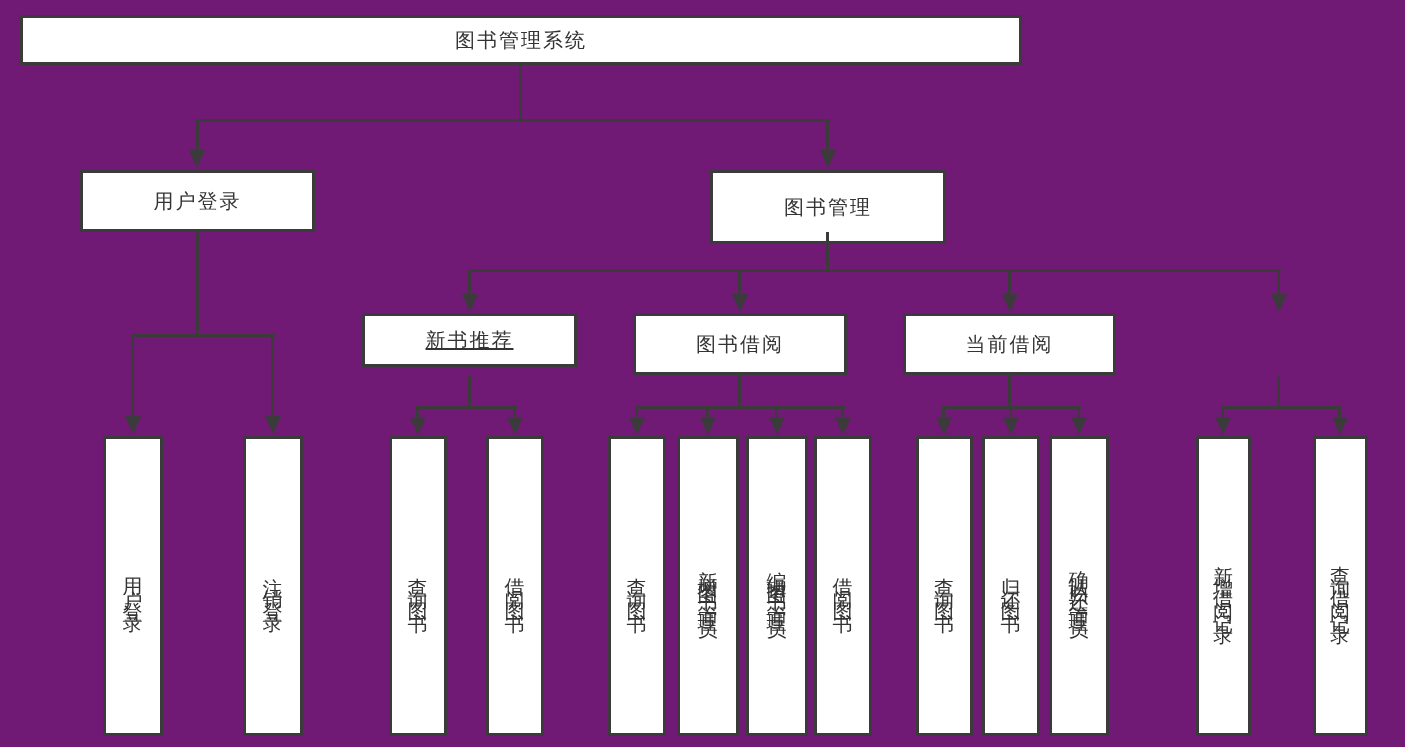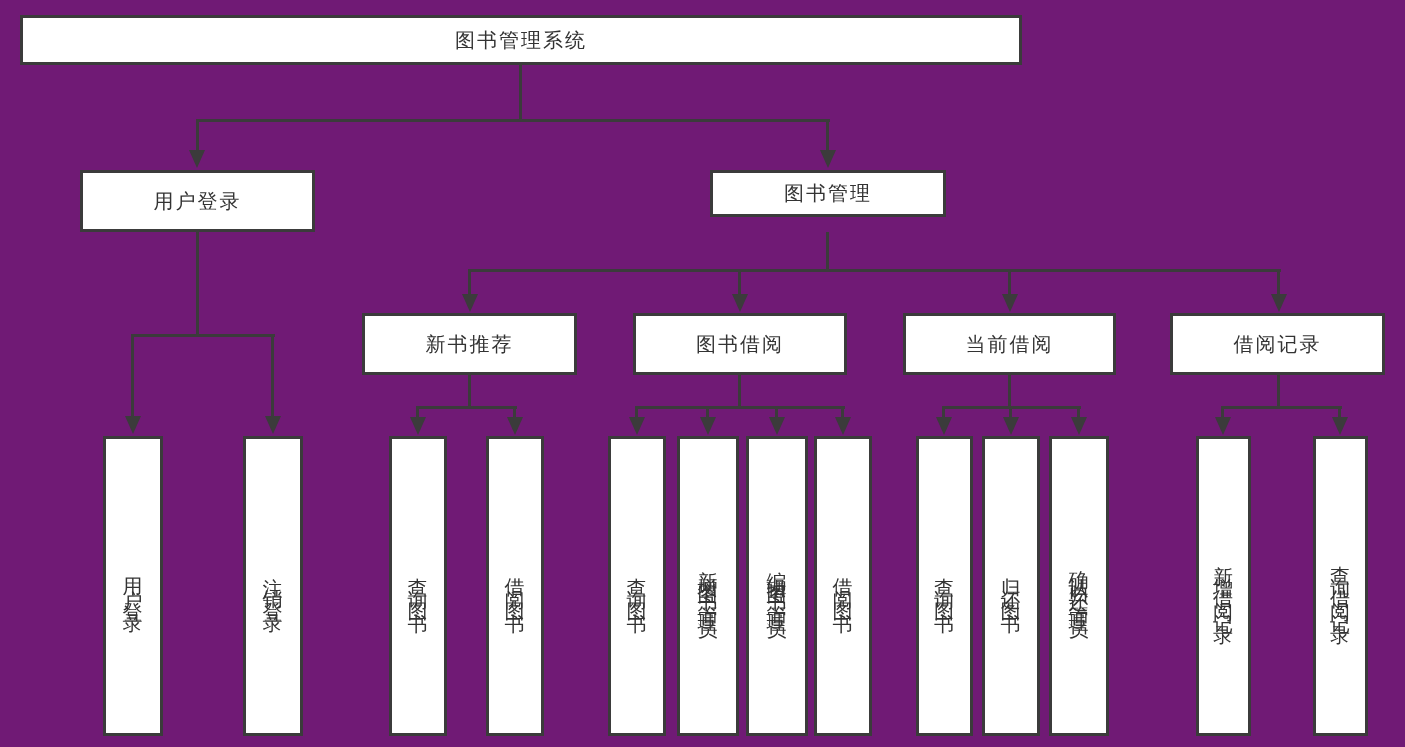--- a/index.html
+++ b/index.html
@@ -52,29 +52,28 @@
 </style>
 </head>
 <body>
 
 <div class="canvas">
 
   <div class="node" style="left:20px;top:15px;width:1002px;height:50px;">图书管理系统</div>
 
   <div class="node" style="left:80px;top:170px;width:235px;height:62px;">用户登录</div>
 
-  <div class="node" style="left:710px;top:170px;width:236px;height:47px;">图书管理</div>
+  <div class="node" style="left:710px;top:170px;width:236px;height:74px;">图书管理</div>
 
-  <div class="node" style="left:362px;top:313px;width:215px;height:62px;">新书推荐</div>
+  <div class="node" style="left:362px;top:313px;width:215px;height:54px;text-decoration:underline;">新书推荐</div>
 
   <div class="node" style="left:903px;top:313px;width:213px;height:62px;">当前借阅</div>
 
   <div class="node" style="left:633px;top:313px;width:214px;height:62px;">图书借阅</div>
 
-  <div class="node" style="left:1170px;top:313px;width:215px;height:62px;">借阅记录</div>
 
   <div class="node leaf" style="left:103px;top:436px;width:60px;height:300px;">用户登录</div>
   <div class="node leaf" style="left:243px;top:436px;width:60px;height:300px;">注销登录</div>
 
   <div class="node leaf" style="left:389px;top:436px;width:58px;height:300px;">查询图书</div>
   <div class="node leaf" style="left:486px;top:436px;width:58px;height:300px;">借阅图书</div>
 
   <div class="node leaf" style="left:608px;top:436px;width:58px;height:300px;">查询图书</div>
   <div class="node leaf long" style="left:677px;top:436px;width:62px;height:300px;">新增图书（管理员）</div>
   <div class="node leaf long" style="left:746px;top:436px;width:62px;height:300px;">编辑图书（管理员）</div>

